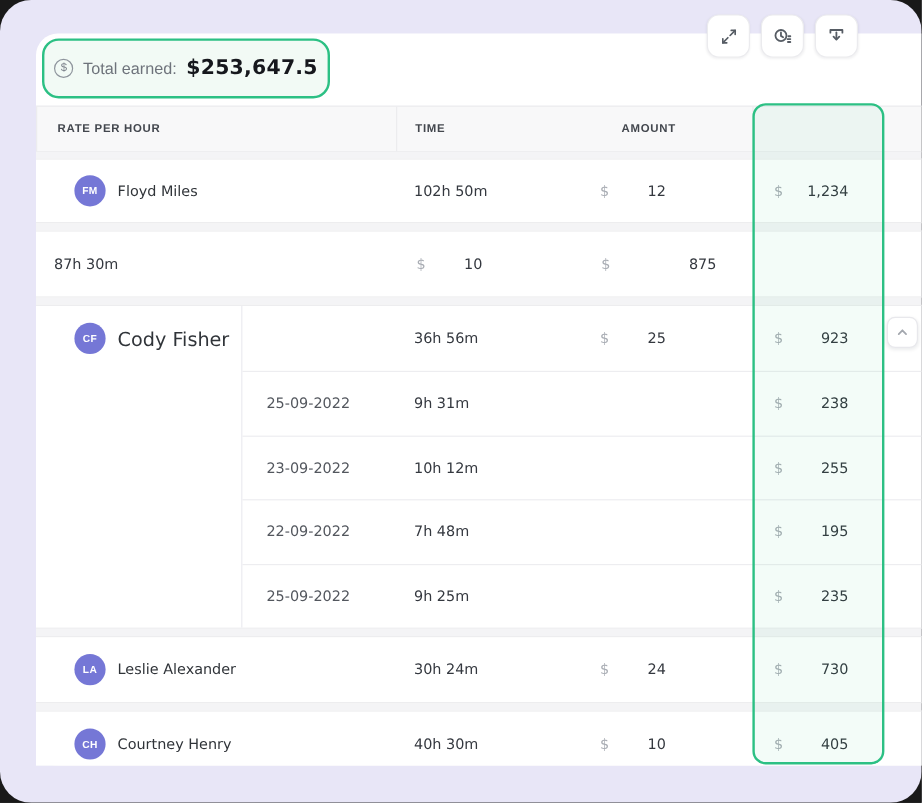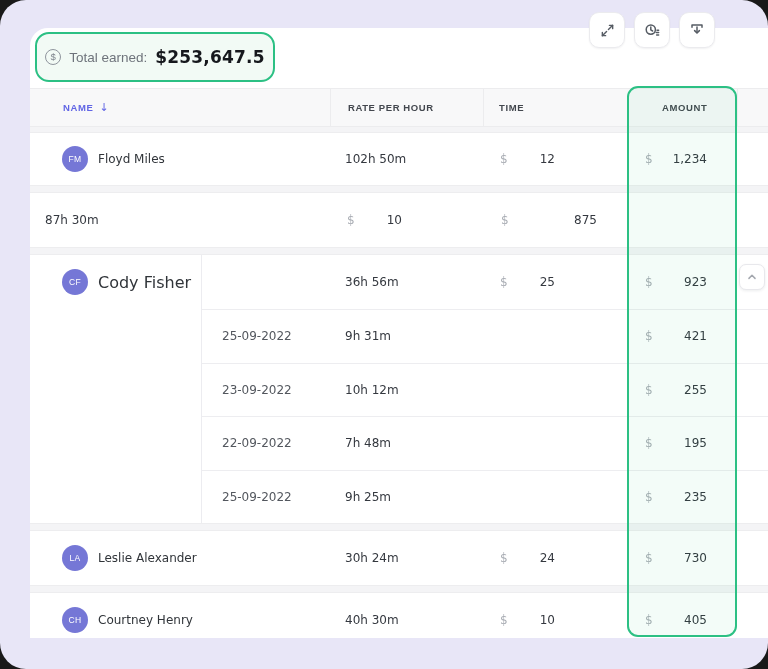--- a/index.html
+++ b/index.html
@@ -66,21 +66,21 @@
 
   .row {
     height:54px; display:grid; grid-template-columns:300px 153px 144px 110px 1fr;
     align-items:center; font-size:12px; color:#34383f; cursor:pointer;
   }
   .row-first { height:52px; }
 
   .name-cell { display:flex; align-items:center; gap:10px; padding-left:32px; }
   .avatar {
     width:26px; height:26px; border-radius:50%; background:#7577d6; color:#fff;
-    font-size:8.5px; font-weight:400; letter-spacing:.3px;
+    font-size:8.5px; font-weight:700; letter-spacing:.3px;
     display:flex; align-items:center; justify-content:center;
     font-family:"Liberation Sans",sans-serif; flex:0 0 auto;
   }
   .pname { color:#303439; }
   .time-cell { padding-left:15px; }
   .rate-cell { display:flex; align-items:center; padding-left:17px; }
   .rate-cell .val { margin-left:32px; }
   .amount-cell { display:flex; align-items:center; justify-content:space-between; padding:0 30px 0 18px; }
   .cur { color:#a9adb4; }
   .date-cell { padding-left:20px; color:#53575e; }
@@ -122,24 +122,20 @@
 
     <div class="topbar">
       <div class="summary-badge">
         <span class="dollar-circle">$</span>
         <span class="summary-label">Total earned:</span>
         <span class="summary-value">$253,647.5</span>
       </div>
     </div>
 
     <div class="thead">
-      <div class="th th-name">
-        <span>NAME</span>
-        <span class="sort-arrow">↓</span>
-      </div>
       <div class="th th-rate">
         <span>RATE PER HOUR</span>
       </div>
       <div class="th th-time">
         <span>TIME</span>
       </div>
       <div class="th th-amount">
         <span>AMOUNT</span>
       </div>
       <div class="th th-fill"></div>
@@ -203,21 +199,21 @@
               </div>
               <div></div>
             </div>
 
             <div class="grow grow-sub">
               <div class="date-cell">25-09-2022</div>
               <div class="time-cell">9h 31m</div>
               <div class="rate-cell"></div>
               <div class="amount-cell">
                 <span class="cur">$</span>
-                <span class="val">421</span>
+                <span class="val">238</span>
               </div>
               <div></div>
             </div>
 
             <div class="grow grow-sub">
               <div class="date-cell">23-09-2022</div>
               <div class="time-cell">10h 12m</div>
               <div class="rate-cell"></div>
               <div class="amount-cell">
                 <span class="cur">$</span>

